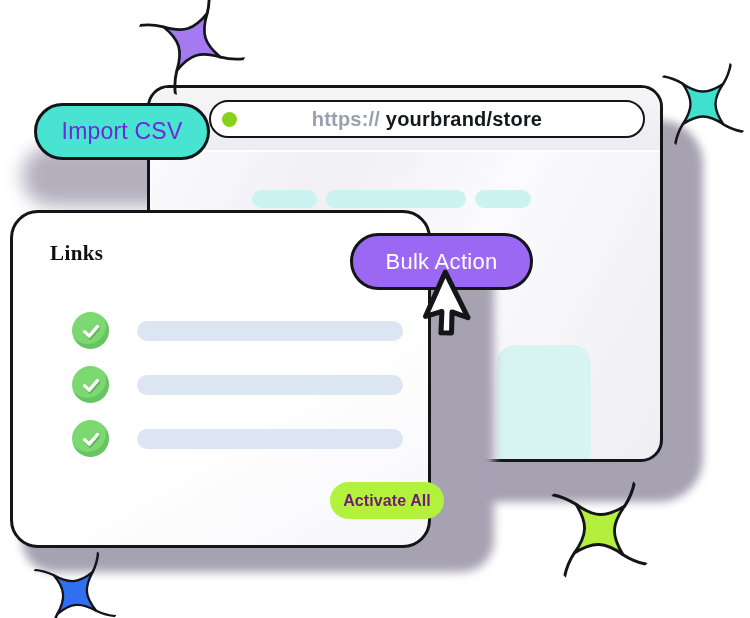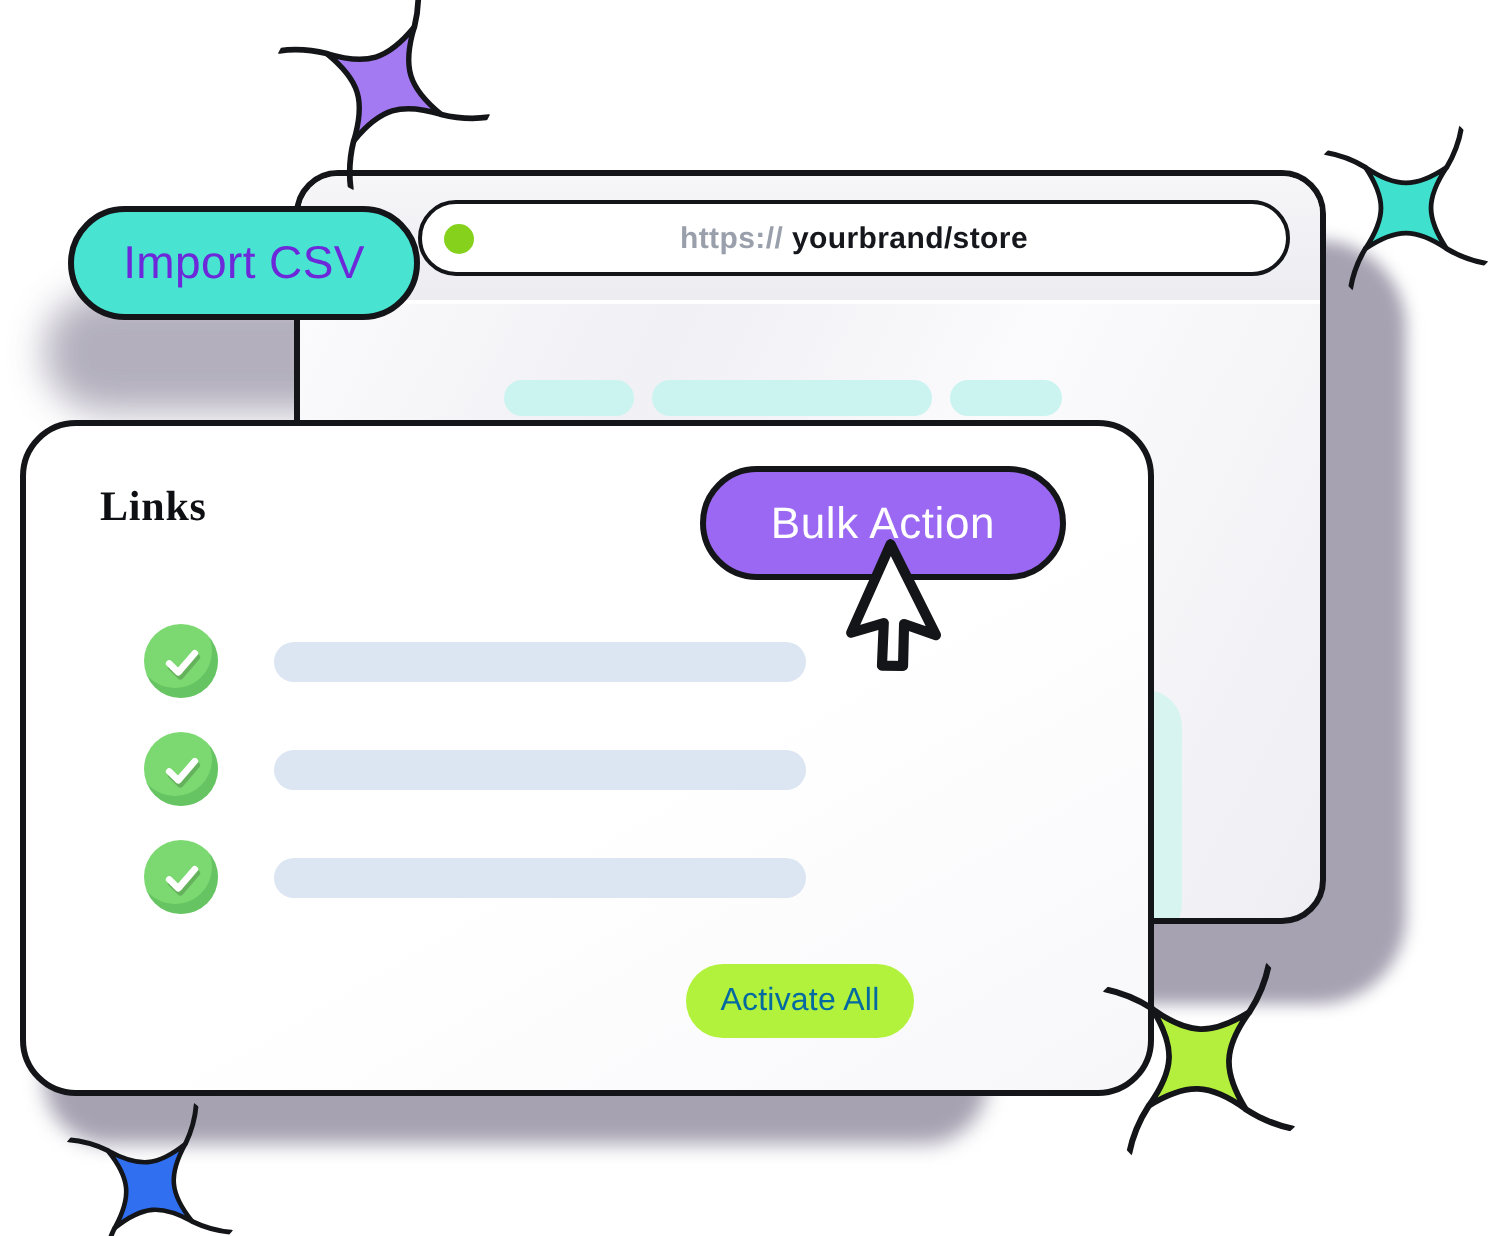--- a/index.html
+++ b/index.html
@@ -36,36 +36,36 @@
   }
   .urlbar{
     position:absolute;left:59px;top:12px;width:436px;height:38px;
     background:#fff;border:2.5px solid var(--ink);border-radius:19px;
     display:flex;align-items:center;justify-content:center;
   }
   .urlbar .dot{
     position:absolute;left:11px;top:50%;margin-top:-7.5px;
     width:15px;height:15px;border-radius:50%;background:var(--dot-green);
   }
-  .url-text{font-size:15px;font-weight:700;letter-spacing:.2px;white-space:pre;}
+  .url-text{font-size:20px;font-weight:700;letter-spacing:.2px;white-space:pre;}
   .url-text .scheme{color:#9aa0ab;}
   .url-text .domain{color:#15171c;}
   .mini-bars{position:absolute;left:102px;top:102px;display:flex;gap:9px;}
   .mini{height:18px;border-radius:9px;background:var(--bar-cyan);display:inline-block;}
   .mini.b1{width:65px;}
   .mini.b2{width:140px;}
   .mini.b3{width:56px;}
   .big-rect{
     position:absolute;left:347px;top:257px;width:94px;height:125px;
     border-radius:18px;background:var(--panel-cyan);
   }
 
   
   .card{
-    position:absolute;left:10px;top:210px;width:567px;height:338px;
+    position:absolute;left:10px;top:210px;width:421px;height:338px;
     background:linear-gradient(150deg,#ffffff 55%,#f7f7fa 100%);
     border:3px solid var(--ink);border-radius:28px;z-index:3;
   }
   .card-title{
     position:absolute;left:37px;top:28px;
     font-family:"Liberation Serif",serif;font-weight:700;font-size:21px;
     color:#0d0f13;letter-spacing:.4px;
   }
   .rows{position:absolute;left:59px;top:99px;display:flex;flex-direction:column;gap:17px;}
   .row{display:flex;align-items:center;gap:28px;height:37px;}
@@ -74,23 +74,23 @@
     box-shadow:inset -3px -5px 0 rgba(72,166,78,.4);
     display:flex;align-items:center;justify-content:center;flex:0 0 auto;
   }
   .check svg{width:22px;height:22px;filter:drop-shadow(1px 2px 0 rgba(0,0,0,.18));}
   .bar{width:266px;height:20px;border-radius:10px;background:var(--bar-blue);display:inline-block;}
 
   
   button{appearance:none;-webkit-appearance:none;padding:0;margin:0;background:none;
          font-family:"Liberation Sans",sans-serif;cursor:pointer;}
   .activate{
-    position:absolute;left:330px;top:269px;width:114px;height:37px;
+    position:absolute;left:317px;top:269px;width:114px;height:37px;
     border:none;border-radius:19px;background:var(--lime);
-    color:#0369a1;font-weight:400;font-size:16px;letter-spacing:.1px;
+    color:#701a75;font-weight:700;font-size:16px;letter-spacing:.1px;
   }
   .import{
     position:absolute;left:34px;top:103px;width:176px;height:57px;z-index:4;
     border:3.5px solid var(--ink);border-radius:29px;background:var(--teal);
     color:#6d28d9;font-weight:400;font-size:23px;letter-spacing:.2px;
   }
   .bulk{
     position:absolute;left:350px;top:233px;width:183px;height:57px;z-index:5;
     border:3.5px solid var(--ink);border-radius:29px;background:var(--purple);
     color:#ffffff;font-weight:400;font-size:22px;letter-spacing:.3px;

